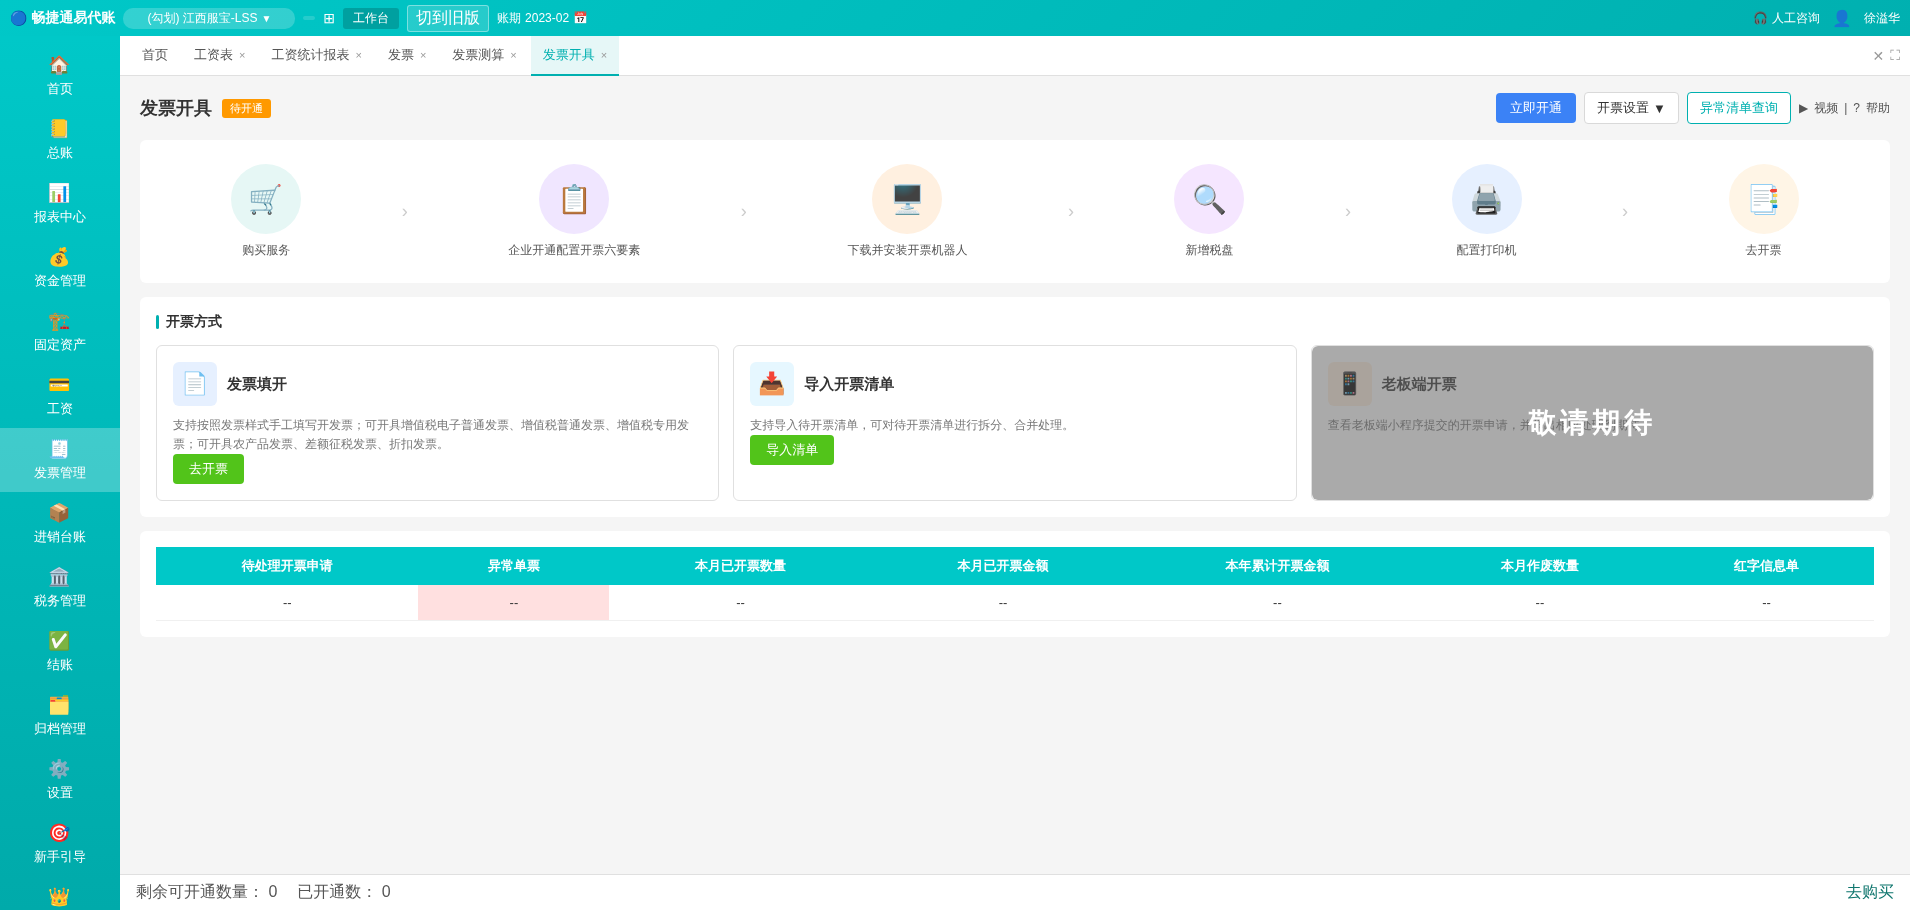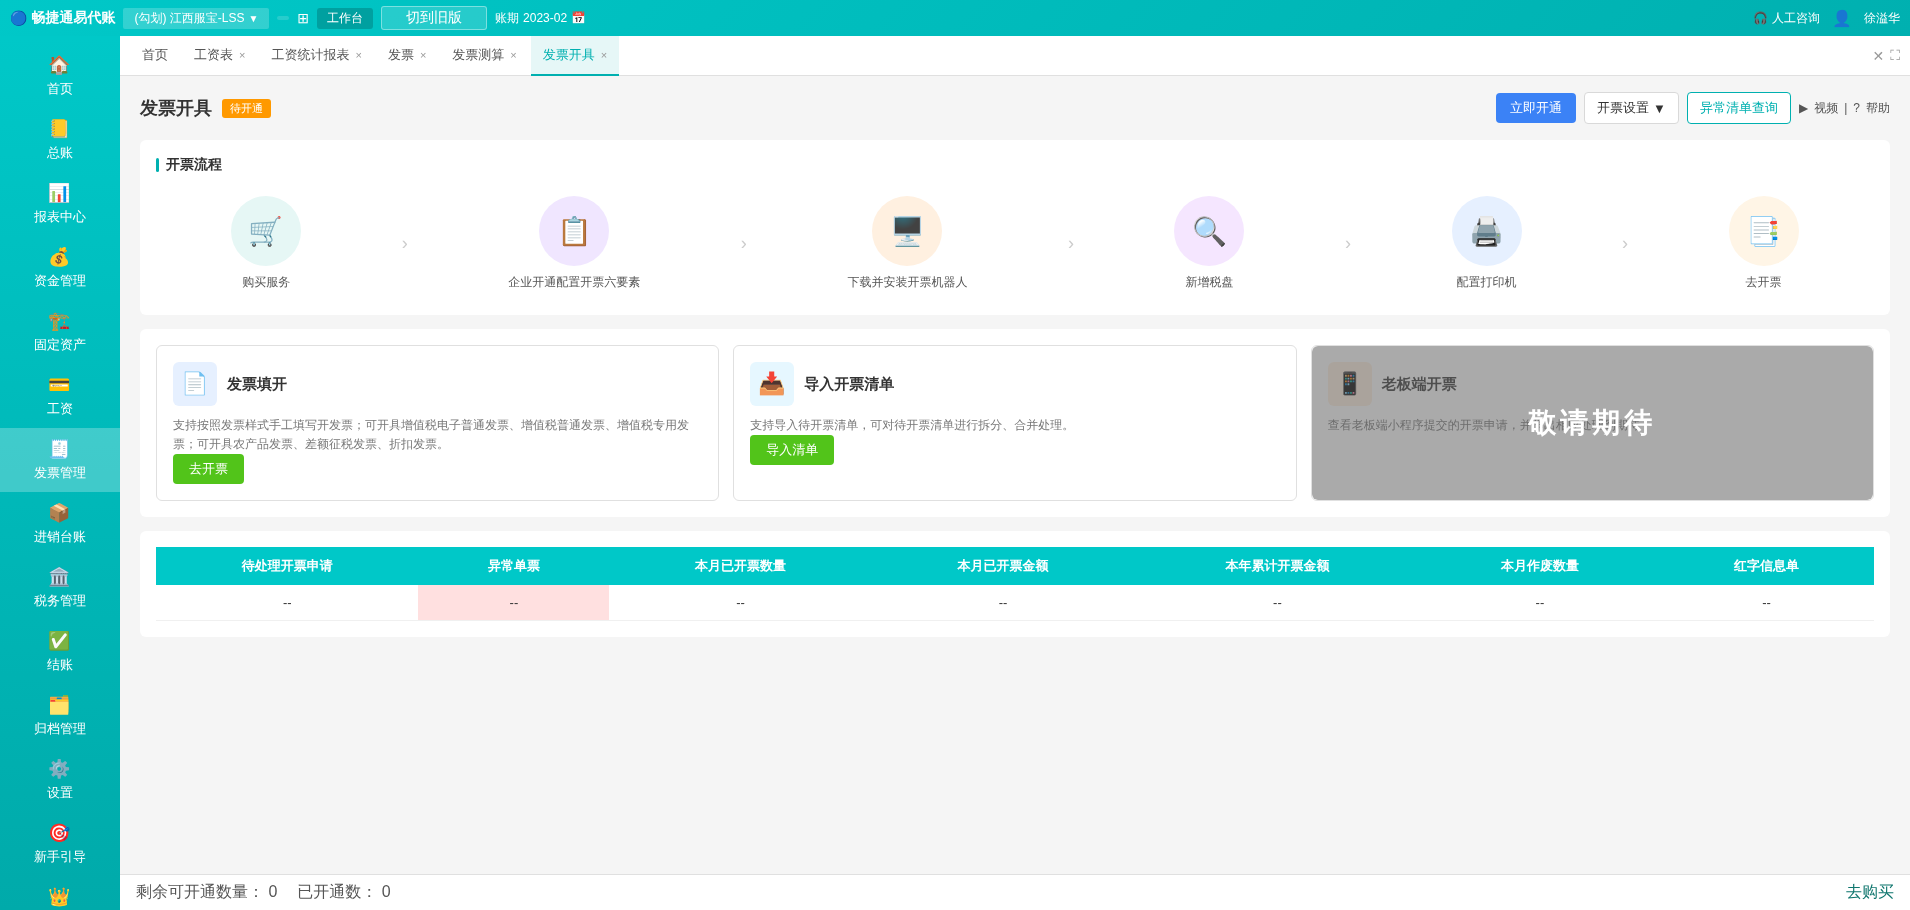--- a/index.html
+++ b/index.html
@@ -18,22 +18,22 @@
       color: white;
       font-weight: bold;
       font-size: 14px;
       display: flex;
       align-items: center;
       gap: 4px;
     }
     .top-bar-company {
       background: rgba(255,255,255,0.2);
       color: white;
-      border-radius: 2px;
-      padding: 2px 11px;
+      border-radius: 10px;
+      padding: 2px 24px;
       font-size: 12px;
       display: flex;
       align-items: center;
       gap: 4px;
     }
     .top-bar-company .arrow { font-size: 10px; }
     .top-bar-copy-btn {
       background: rgba(255,255,255,0.15);
       color: white;
       border: none;
@@ -49,22 +49,22 @@
       border-radius: 3px;
       padding: 2px 10px;
       font-size: 12px;
       cursor: pointer;
     }
     .top-bar-oldver {
       background: rgba(255,255,255,0.15);
       color: white;
       border: 1px solid rgba(255,255,255,0.4);
       border-radius: 3px;
-      padding: 2px 24px;
-      font-size: 14px;
+      padding: 2px 8px;
+      font-size: 16px;
       cursor: pointer;
     }
     .top-bar-period {
       color: white;
       font-size: 12px;
       display: flex;
       align-items: center;
       gap: 4px;
     }
     .top-bar-right {
@@ -557,21 +557,20 @@
             <span>▶</span>
             <span>视频</span>
             <span class="divider">|</span>
             <span>?</span>
             <span>帮助</span>
           </div>
         </div>
       </div>
 
       <div class="section">
-        <div class="section-title">开票流程</div>
         <div class="process-steps" id="process-steps-container">
             <div class="step-item">
     <div class="step-icon-wrap" style="background:#e6f7f5;">
       <span style="font-size:28px;">🛒</span>
     </div>
     <span class="step-label">购买服务</span>
   </div>
             <span class="step-arrow">›</span>
             <div class="step-item">
     <div class="step-icon-wrap" style="background:#f0e6ff;">
@@ -604,20 +603,21 @@
             <div class="step-item">
     <div class="step-icon-wrap" style="background:#fff5e6;">
       <span style="font-size:28px;">📑</span>
     </div>
     <span class="step-label">去开票</span>
   </div>
           </div>
       </div>
 
       <div class="section">
+        <div class="section-title">开票方式</div>
         <div class="methods-row" id="methods-container">
             <div class="method-card">
     <div class="method-card-header">
       <div class="method-card-icon" style="background:#e6f0ff;">📄</div>
       <span class="method-card-title">发票填开</span>
     </div>
     <div class="method-card-desc">支持按照发票样式手工填写开发票；可开具增值税电子普通发票、增值税普通发票、增值税专用发票；可开具农产品发票、差额征税发票、折扣发票。</div>
     <button class="btn-green">去开票</button>
     
   </div>

